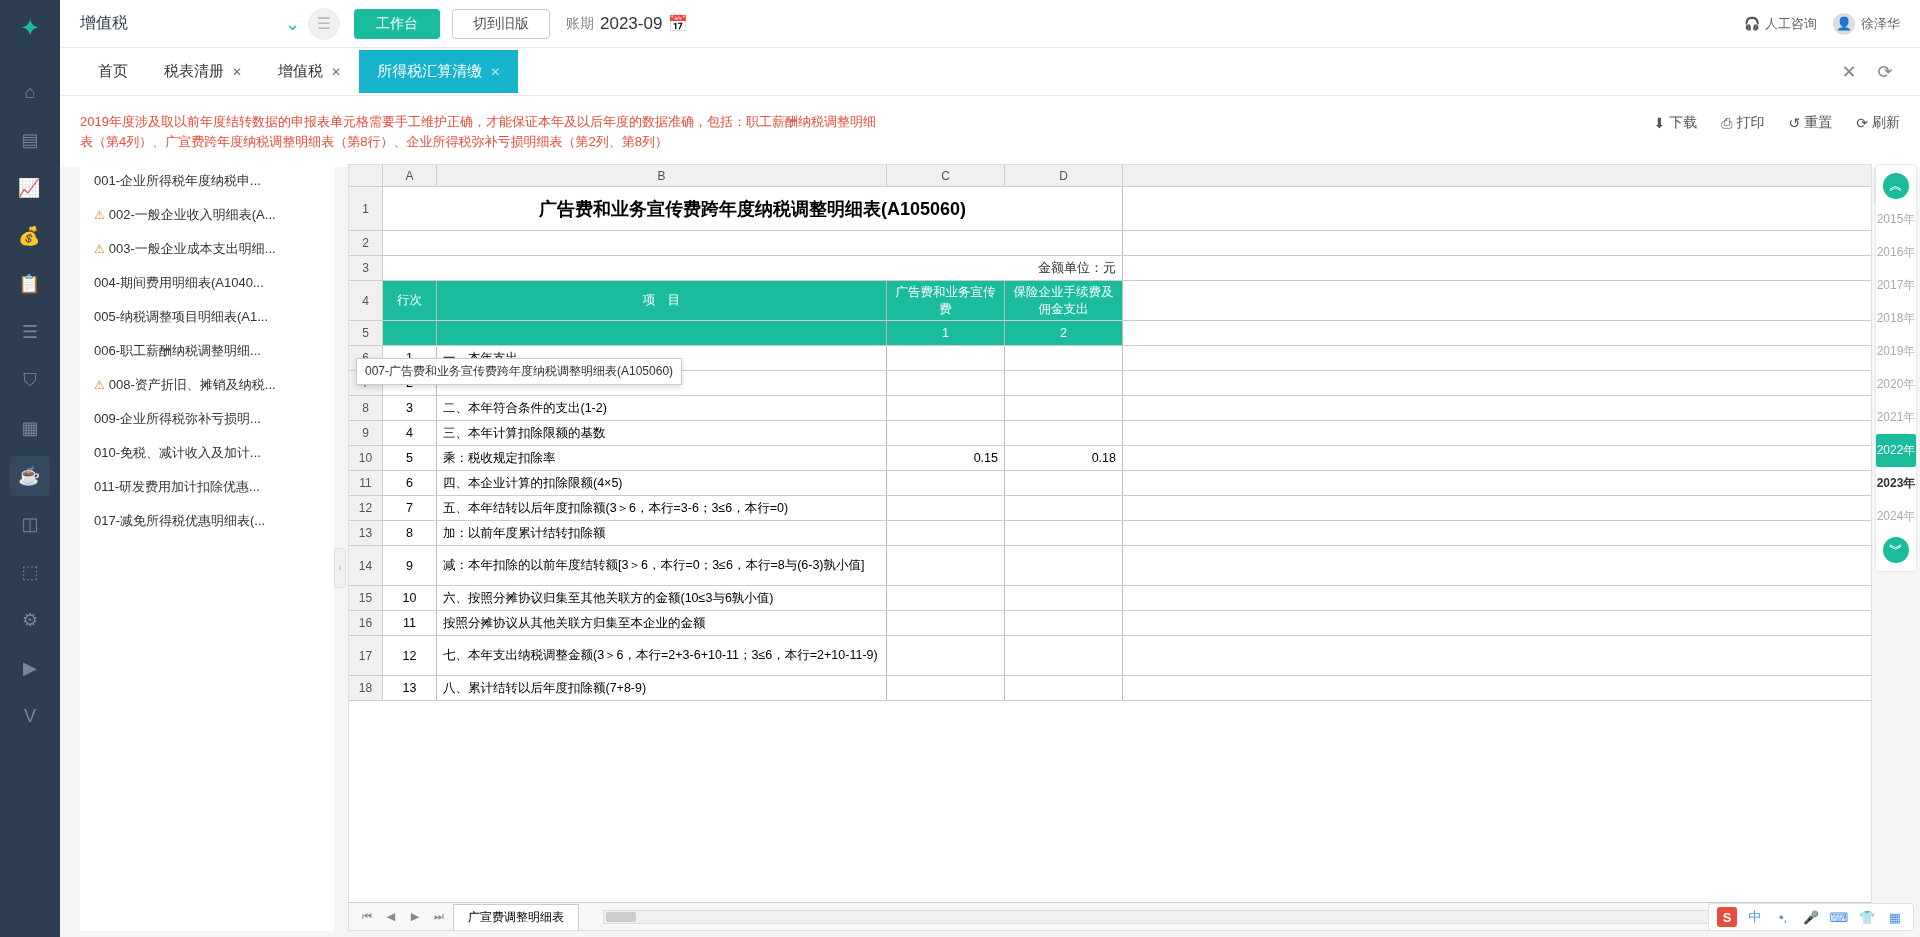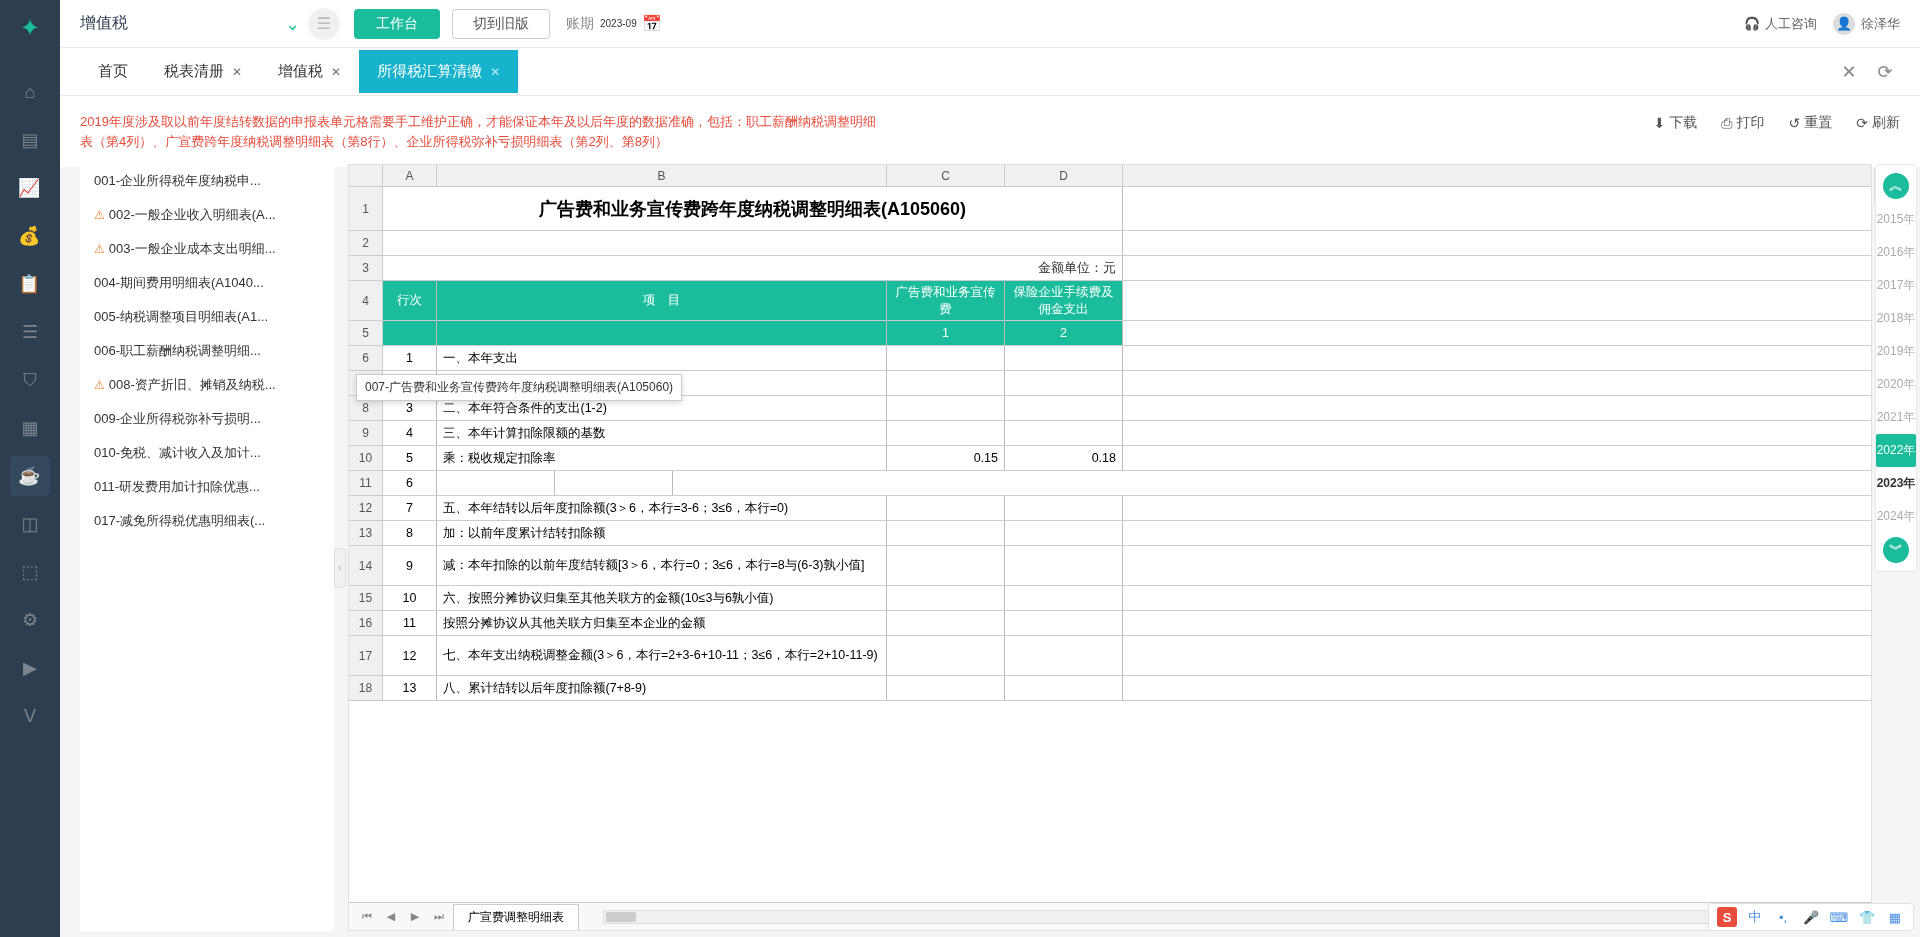--- a/index.html
+++ b/index.html
@@ -12,21 +12,21 @@
 .sidebar-icon.active { background: #34495e; color: #fff; }
 
 
 .top-bar { position: absolute; left: 60px; top: 0; right: 0; height: 48px; background: #fff; border-bottom: 1px solid #e8e8e8; display: flex; align-items: center; padding: 0 20px; }
 .company-select { display: flex; align-items: center; color: #2c3e50; font-size: 16px; cursor: pointer; width: 220px; }
 .company-select .chev { margin-left: auto; color: #1abc9c; font-size: 18px; }
 .round-btn { width: 32px; height: 32px; border-radius: 50%; background: #f0f0f0; display: flex; align-items: center; justify-content: center; margin: 0 8px; cursor: pointer; color: #bbb; }
 .btn-primary { background: #1abc9c; color: #fff; padding: 6px 22px; border-radius: 4px; font-size: 14px; cursor: pointer; border: none; margin: 0 6px; }
 .btn-outline { background: #fff; color: #555; padding: 5px 20px; border: 1px solid #ccc; border-radius: 4px; font-size: 14px; cursor: pointer; margin: 0 6px; }
 .period-label { color: #888; font-size: 14px; margin-left: 10px; margin-right: 6px; }
-.period-value { color: #333; font-size: 10px; }
+.period-value { color: #333; font-size: 17px; }
 .cal-icon { color: #1abc9c; margin-left: 6px; cursor: pointer; }
 .top-right { margin-left: auto; display: flex; align-items: center; gap: 16px; }
 .support-link { display: flex; align-items: center; gap: 4px; color: #666; font-size: 13px; cursor: pointer; }
 .user-info { display: flex; align-items: center; gap: 6px; color: #666; font-size: 13px; cursor: pointer; }
 .avatar { width: 22px; height: 22px; border-radius: 50%; background: #ddd; display: flex; align-items: center; justify-content: center; color: #999; }
 
 
 .tab-bar { position: absolute; left: 60px; top: 48px; right: 0; height: 48px; background: #fff; border-bottom: 1px solid #e8e8e8; display: flex; align-items: center; padding: 0 20px; }
 .tab { padding: 12px 18px; color: #333; font-size: 15px; cursor: pointer; display: flex; align-items: center; gap: 8px; }
 .tab.active { background: #17b3cc; color: #fff; }
@@ -217,21 +217,21 @@
         <div class="form-item">
           <span>011-研发费用加计扣除优惠...</span>
         </div>
         <div class="form-item">
           <span>017-减免所得税优惠明细表(...</span>
         </div>
       </div>
     <div class="collapse-handle">‹</div>
   </div>
 
-  <div class="tooltip" style="left:296px; top:278px;">007-广告费和业务宣传费跨年度纳税调整明细表(A105060)</div>
+  <div class="tooltip" style="left:296px; top:262px;">007-广告费和业务宣传费跨年度纳税调整明细表(A105060)</div>
 
   <div class="sheet-area">
     <div class="col-headers">
       <div class="corner"></div>
       <div class="col-h col-A">A</div>
       <div class="col-h col-B">B</div>
       <div class="col-h col-C">C</div>
       <div class="col-h col-D">D</div>
     </div>
     <div class="sheet-body">
@@ -297,20 +297,21 @@
           <div class="sheet-row">
             <div class="row-h">10</div>
             <div class="cell center col-A">5</div>
             <div class="cell col-B">乘：税收规定扣除率</div>
             <div class="cell right col-C">0.15</div>
             <div class="cell right col-D">0.18</div>
           </div>
           <div class="sheet-row">
             <div class="row-h">11</div>
             <div class="cell center col-A">6</div>
+            <div class="cell col-B">四、本企业计算的扣除限额(4×5)</div>
             <div class="cell right col-C"></div>
             <div class="cell right col-D"></div>
           </div>
           <div class="sheet-row">
             <div class="row-h">12</div>
             <div class="cell center col-A">7</div>
             <div class="cell col-B">五、本年结转以后年度扣除额(3＞6，本行=3-6；3≤6，本行=0)</div>
             <div class="cell right col-C"></div>
             <div class="cell right col-D"></div>
           </div>

